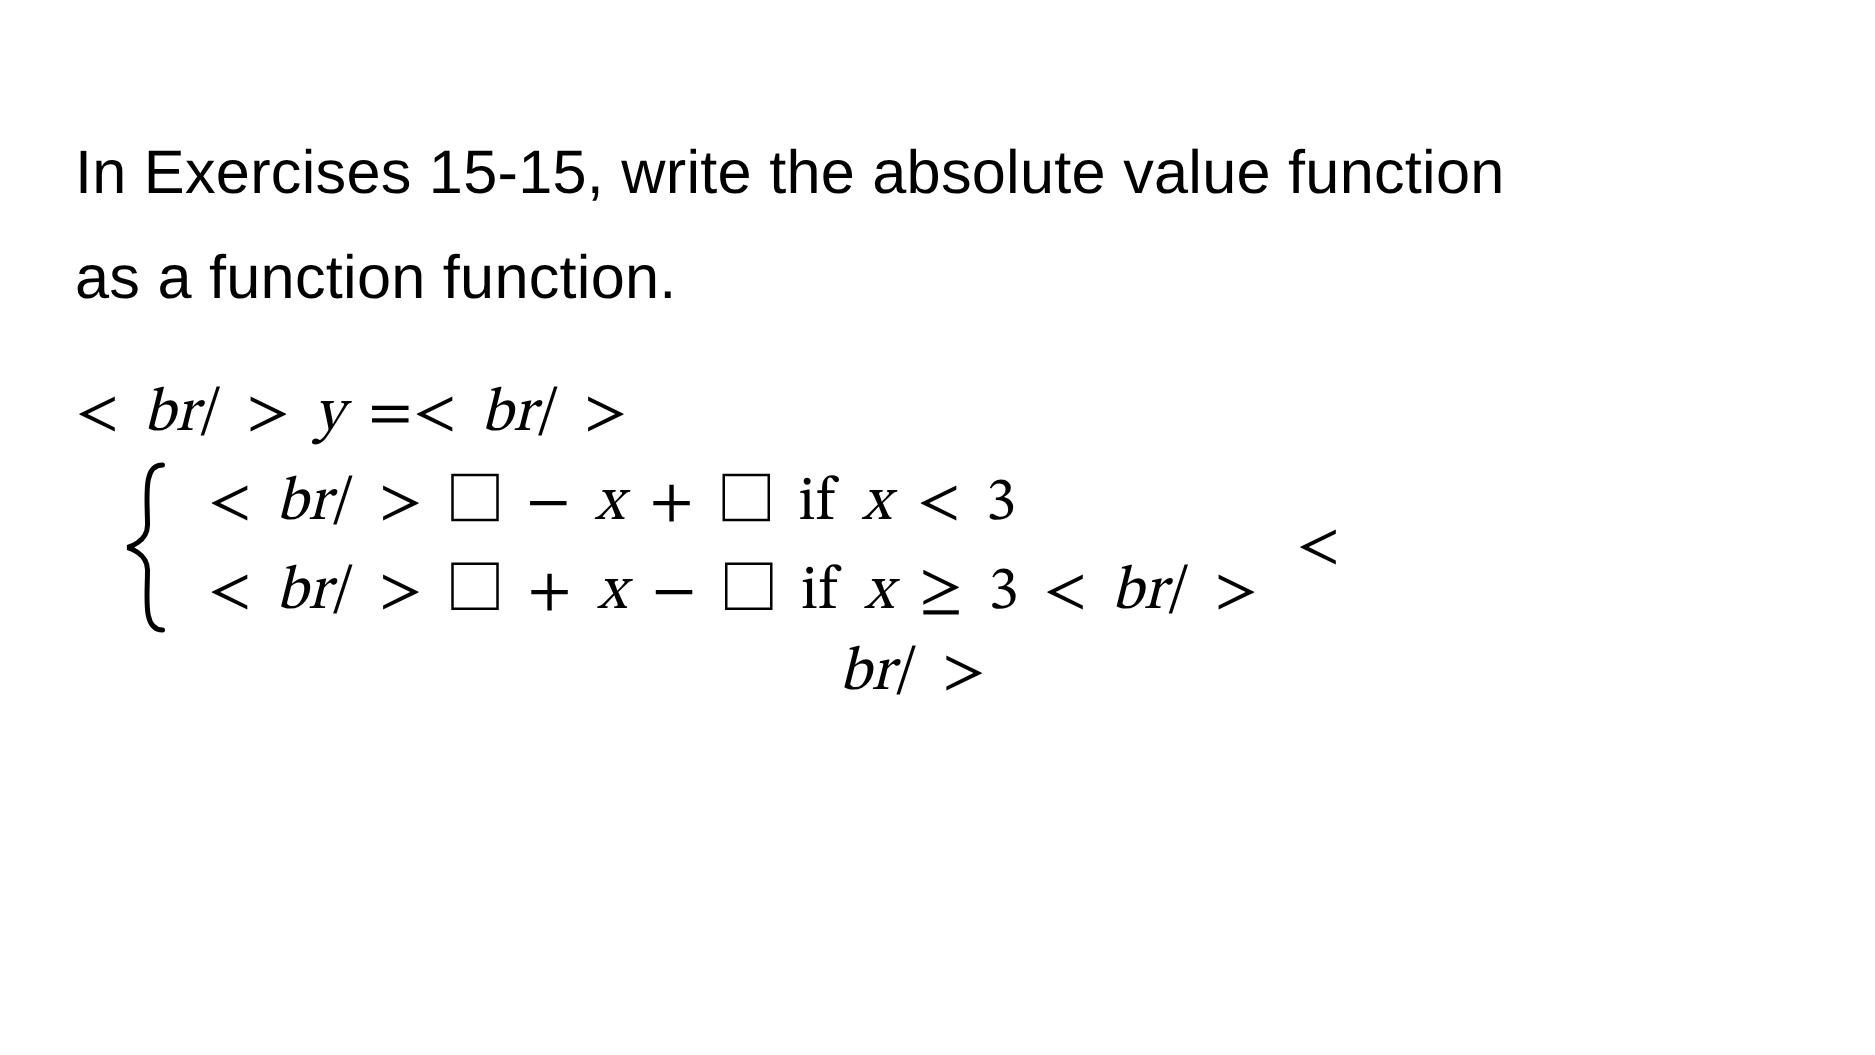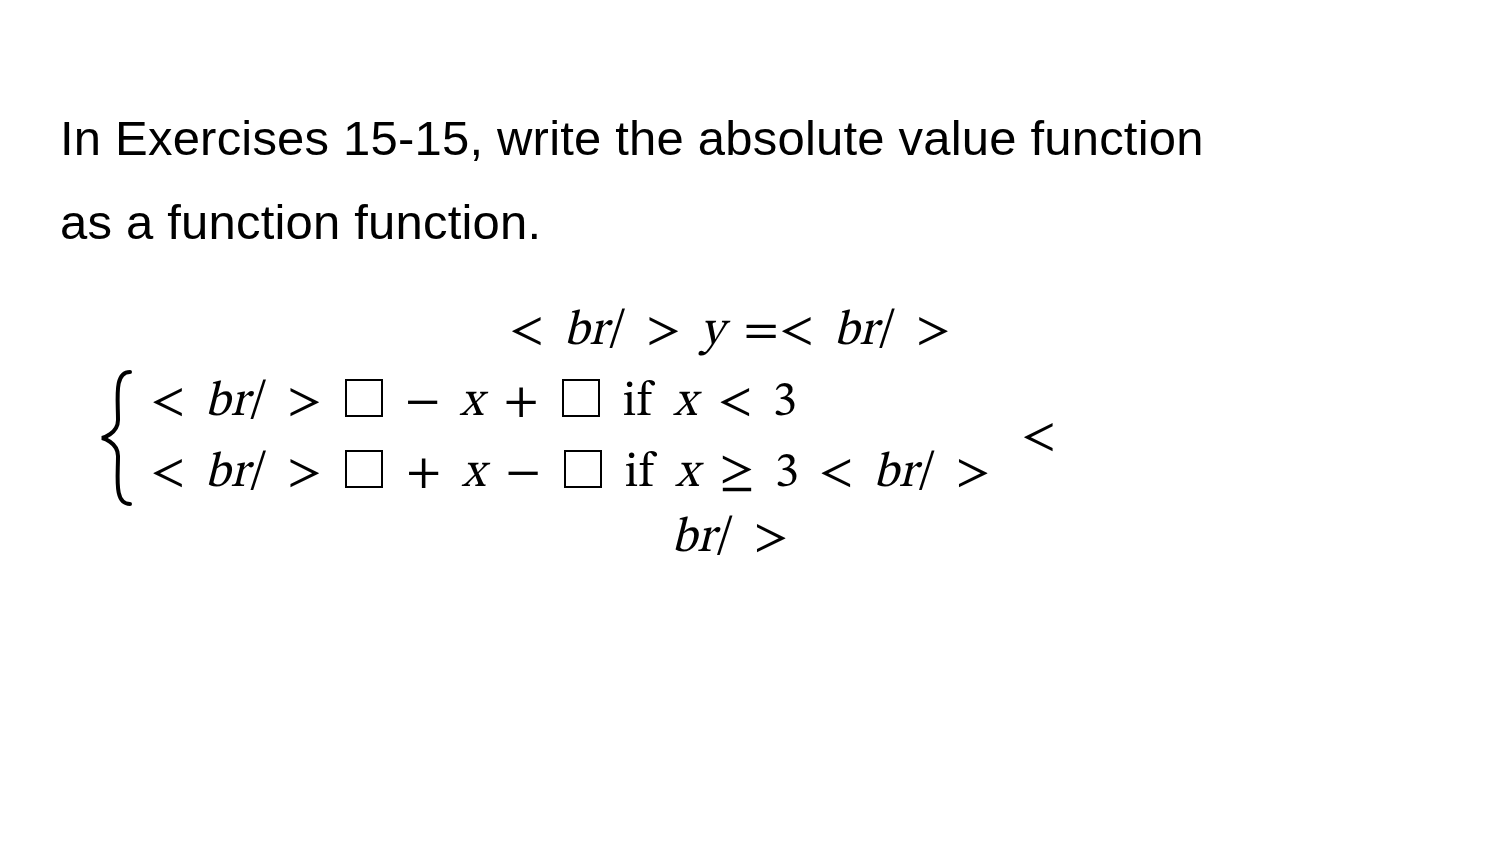--- a/index.html
+++ b/index.html
@@ -32,21 +32,20 @@
   }
   .eq-line .it { font-style: italic; }
   .eq-line .abs { display: inline-block; }
   .big-block {
     font-family: "STIX Two Math", "Latin Modern Math", "Cambria Math", Georgia, serif;
     font-size: 49px;
     margin-top: 36px;
     position: relative;
   }
   .center-row {
-    text-align: center;
     width: 1340px;
     margin-left: 0;
     margin-bottom: 6px;
   }
   .cases-row {
     display: flex;
     align-items: center;
     width: 1400px;
   }
   .brace-wrap {
@@ -55,20 +54,21 @@
     height: 140px;
     flex: none;
     margin-left: 34px;
   }
   .brace-wrap svg { position: absolute; left: 0; top: 0; }
   .cases-body {
     display: flex;
     flex-direction: column;
     gap: 10px;
     padding-left: 8px;
+    margin-left: 16px;
   }
   .cases-body .line {
     white-space: nowrap;
   }
   .trail-lt {
     margin-left: 30px;
     align-self: center;
   }
   .bottom-row {
     text-align: center;

